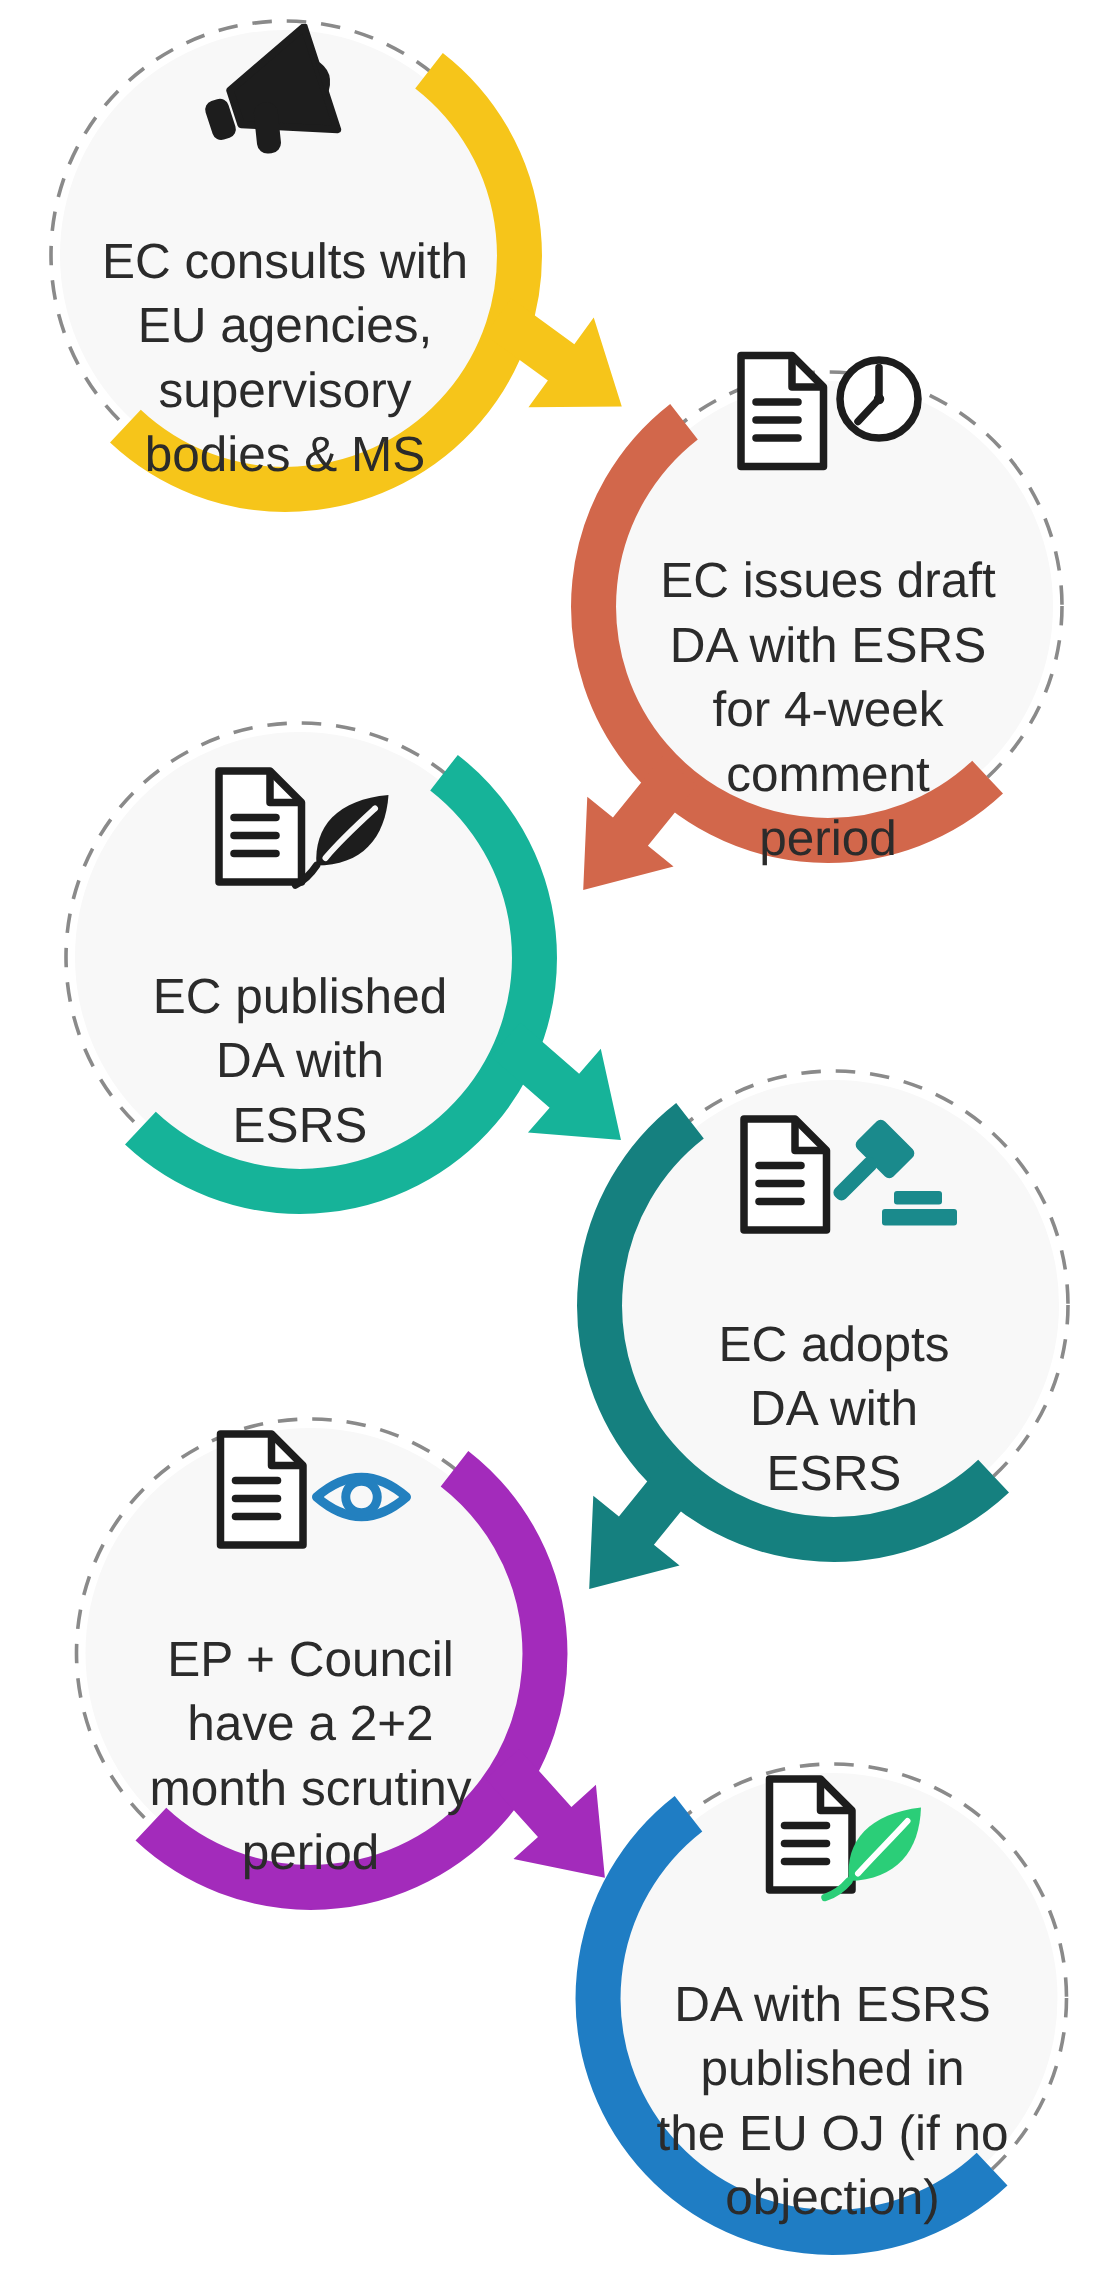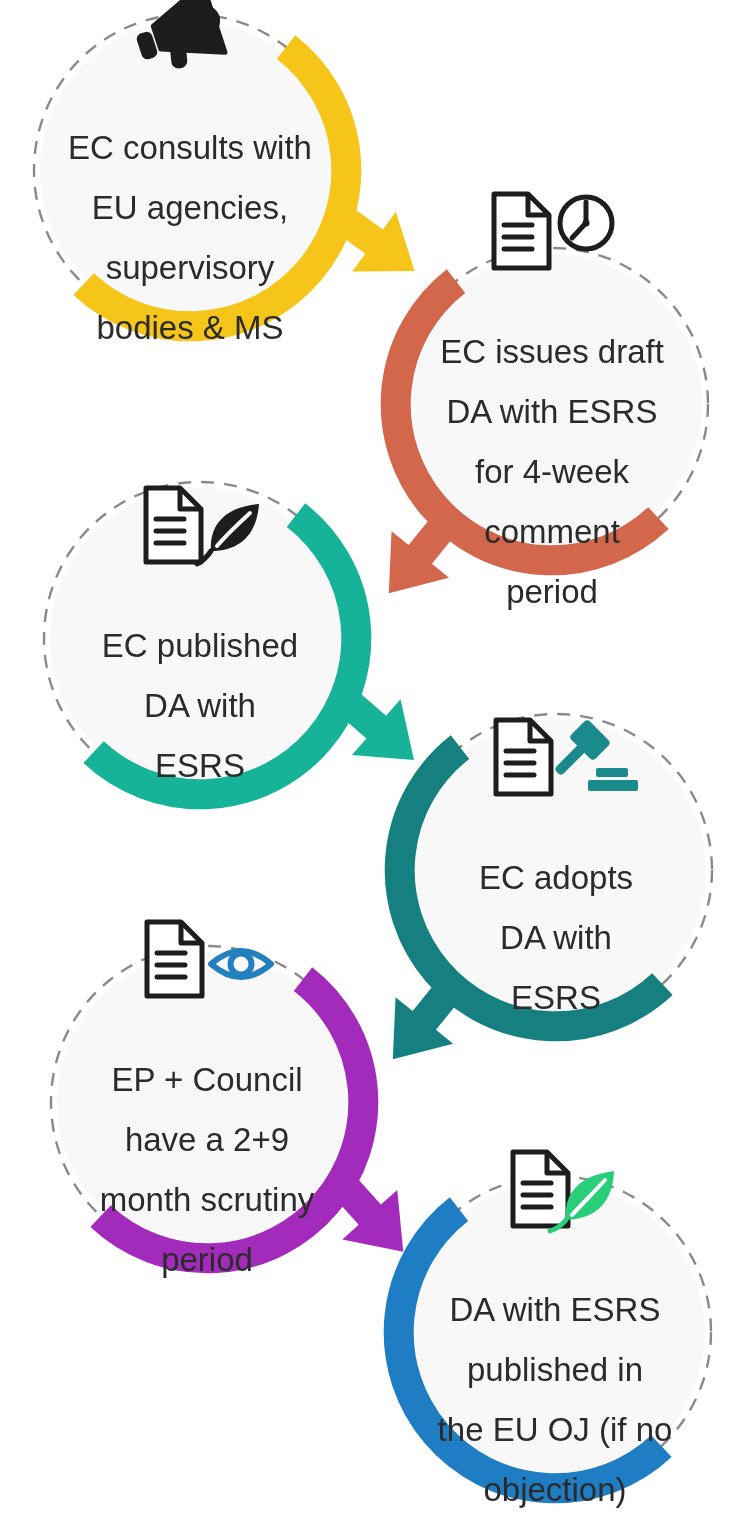--- a/index.html
+++ b/index.html
@@ -15,21 +15,21 @@
   .s5{left:-53px;top:842px;}
   .s6{left:295px;top:1072px;}
   .ring{position:absolute;left:0;top:0;}
   .content{
     position:absolute;inset:0;display:flex;flex-direction:column;
     align-items:center;justify-content:center;pointer-events:none;
   }
   .icon-row{flex:0 0 auto;margin-bottom:8px;}
   .label{
     width:370px;text-align:center;white-space:pre-line;
-    font-size:33px;line-height:60px;color:#2b2b2b;letter-spacing:0;margin-top:36px;
+    font-size:33px;line-height:43px;color:#2b2b2b;letter-spacing:0;margin-top:36px;
   }
 </style>
 </head>
 <body>
 
 <svg width="0" height="0" style="position:absolute" aria-hidden="true">
   <defs>
     <g id="doc">
       <path d="M6 3 H40 L61 24 V77 H6 Z" fill="#ffffff" stroke="#1d1d1d" stroke-width="5" stroke-linejoin="round"></path>
       <path d="M40 3 V24 H61" fill="none" stroke="#1d1d1d" stroke-width="5" stroke-linejoin="round"></path>
@@ -148,21 +148,21 @@
     </svg>
     <div class="content">
       <svg class="icon-row" viewBox="0 0 180 92" width="180" height="92">
         <use href="#doc" x="24" y="5"></use>
         <g fill="none" stroke-width="6" stroke-linejoin="round">
           <path d="M94 50 Q124 24 154 50 Q124 76 94 50 Z" stroke="#2380BF"></path>
           <circle cx="124" cy="50" r="10.5" stroke="#2380BF"></circle>
         </g>
       </svg>
       <div class="label">EP + Council
-have a 2+9
+have a 2+2
 month scrutiny
 period</div>
     </div>
   </div>
 
   <div class="step s6">
     <svg class="ring" viewBox="0 0 520 520" width="520" height="520">
       <circle cx="260" cy="260" r="150" fill="#f8f8f8"></circle>
       <circle cx="260" cy="260" r="156" fill="none" stroke-width="2.4" stroke-dasharray="13 10" stroke="#8a8a8a"></circle>
       <path d="M164 137.1 A156 156 0 1 0 366.4 374.1" fill="none" stroke-width="30" stroke="#1F7DC4"></path>

